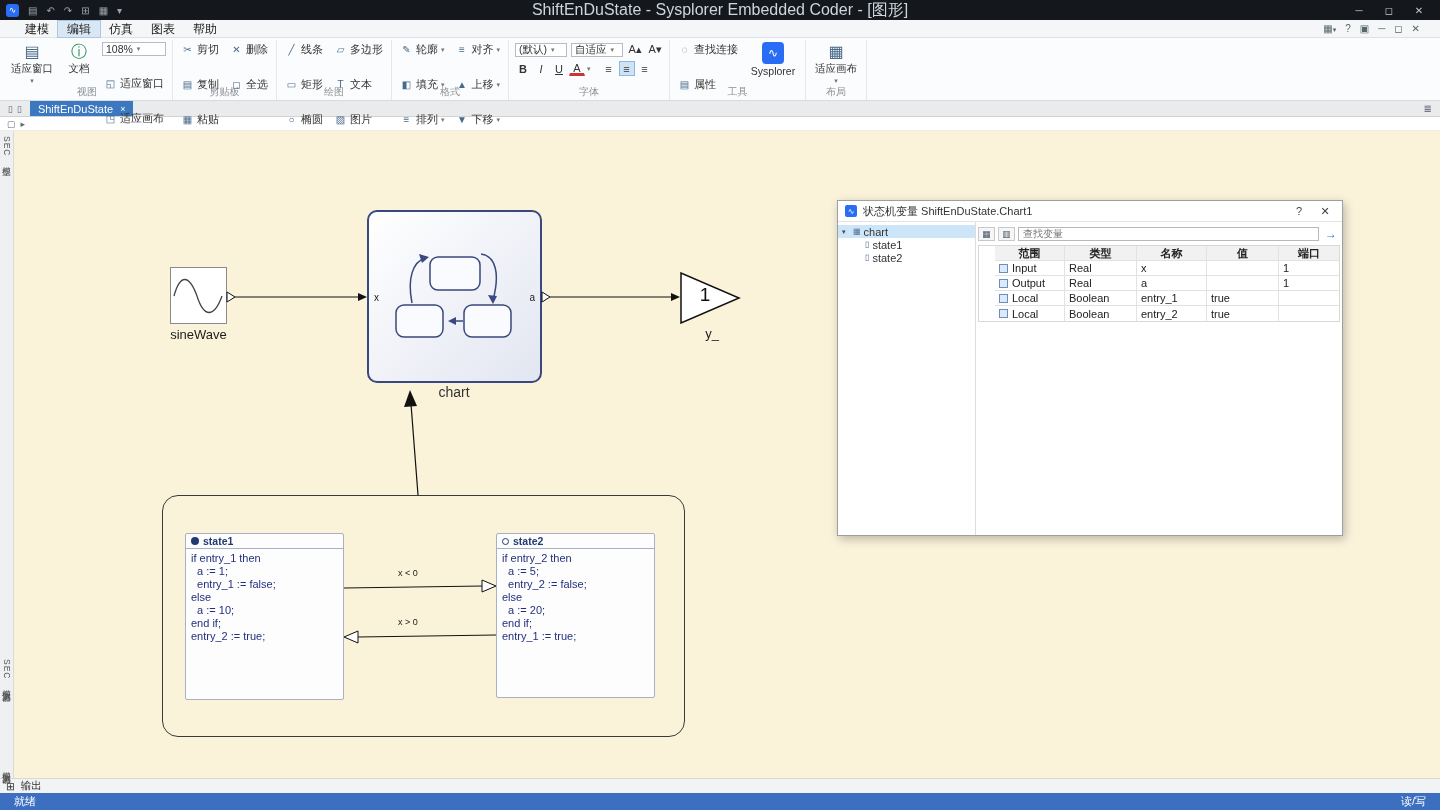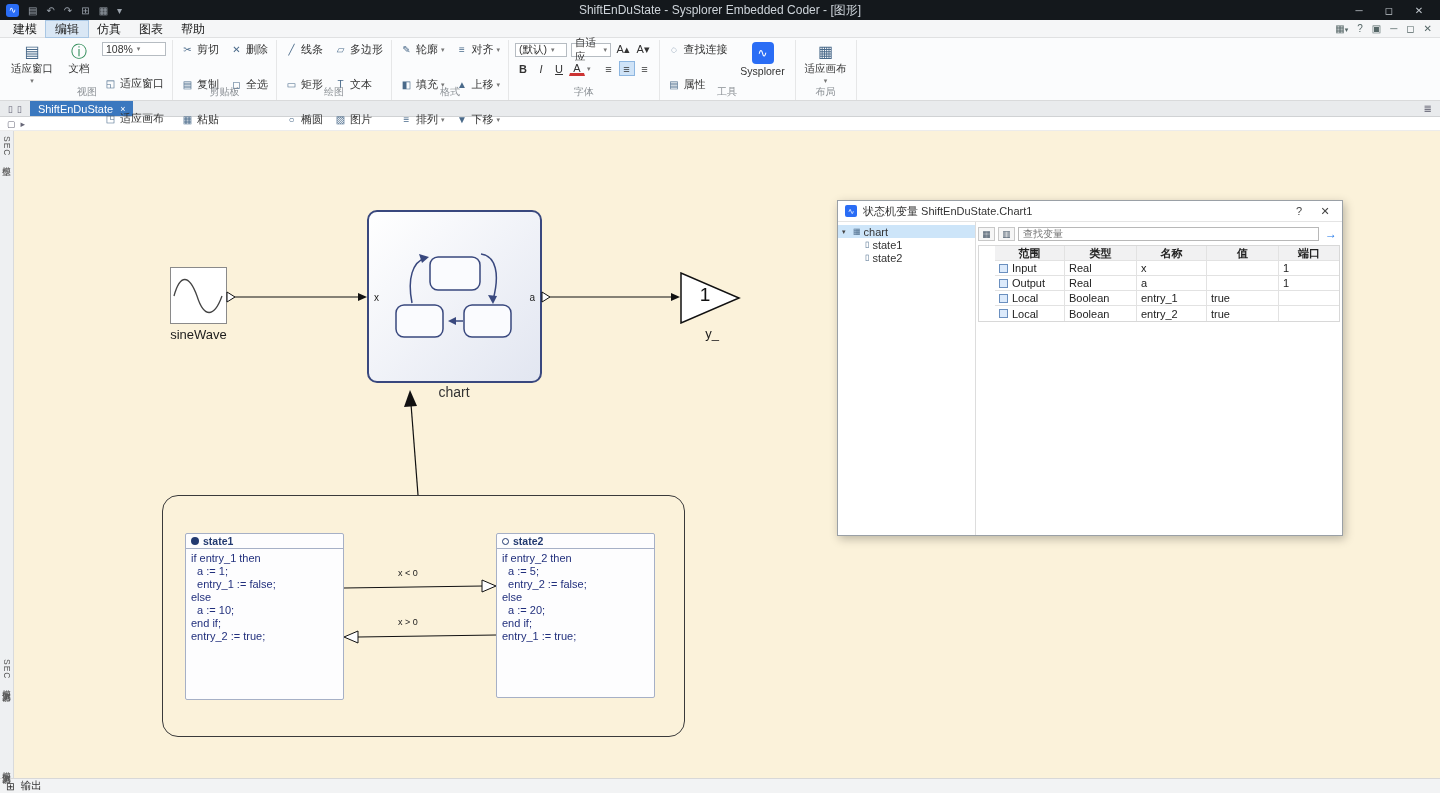--- a/index.html
+++ b/index.html
@@ -4,26 +4,26 @@
 <style>
   * { margin:0; padding:0; box-sizing:border-box; }
   body { font-family:"Liberation Sans",sans-serif; }
   .win { width:1440px; height:810px; position:relative; overflow:hidden; background:#fff; }
 
   
   .titlebar { height:20px; background:#14181c; color:#b9bfc6; display:flex; align-items:center; padding:0 6px; position:relative; font-size:11px; }
   .tb-icons { display:flex; gap:9px; align-items:center; z-index:2; }
   .tb-logo { width:13px; height:13px; background:#2a6df5; border-radius:3px; color:#fff; font-size:9px; display:flex; align-items:center; justify-content:center; }
   .tb-ic { font-size:10px; color:#9aa2ab; }
-  .tb-title { position:absolute; left:0; right:0; text-align:center; color:#ced4da; font-size:12px; pointer-events:none; }
+  .tb-title { position:absolute; left:0; right:0; text-align:center; color:#ced4da; font-size:16px; pointer-events:none; }
   .tb-controls { margin-left:auto; display:flex; z-index:2; }
   .tb-btn { width:30px; text-align:center; font-size:10px; color:#c3c9cf; }
 
   
-  .menubar { height:18px; background:#f5f6f7; border-bottom:1px solid #e0e1e2; display:flex; align-items:center; padding:0 4px; font-size:12px; color:#222; }
+  .menubar { height:18px; background:#f5f6f7; border-bottom:1px solid #e0e1e2; display:flex; align-items:center; padding:0 16px; font-size:12px; color:#222; }
   .menu-item { padding:0 9px; height:16px; line-height:16px; }
   .menu-item.active { background:#d9e7f5; outline:1px solid #a9c7e4; }
   .menu-right { margin-left:auto; display:flex; align-items:center; gap:9px; font-size:10px; color:#566; padding-right:4px; }
 
   
   .ribbon { height:63px; background:#fbfcfd; border-bottom:1px solid #d9dadb; display:flex; padding:2px 2px 0; }
   .rgroup { position:relative; border-right:1px solid #e6e7e8; padding:2px 6px 13px; display:flex; gap:7px; align-items:flex-start; }
   .rgroup-label { position:absolute; bottom:1px; left:0; right:0; text-align:center; font-size:10px; color:#8a8f94; }
   .rcol { display:flex; flex-direction:column; gap:20px; }
   .rbtn { display:flex; align-items:center; gap:3px; font-size:11px; color:#333; height:15px; padding:0 2px; white-space:nowrap; }
@@ -269,21 +269,21 @@
       <div class="rgroup-label">格式</div>
     </div>
 
     <div class="rgroup">
       <div class="rcol" style="gap:4px;">
         <div style="display:flex;gap:4px;align-items:center;">
           <div class="rsel" style="width:52px;">
             <span>(默认)</span>
             <span class="rcaret">▾</span>
           </div>
-          <div class="rsel" style="width:40px;">
+          <div class="rsel" style="width:52px;">
             <span>自适应</span>
             <span class="rcaret">▾</span>
           </div>
           <span class="fmt-btn">A▴</span>
           <span class="fmt-btn">A▾</span>
         </div>
         <div style="display:flex;gap:2px;align-items:center;">
           <span class="fmt-btn fmt-b">B</span>
           <span class="fmt-btn fmt-i">I</span>
           <span class="fmt-btn fmt-u">U</span>
@@ -523,14 +523,18 @@
       </div>
 
     </div>
   </div>
 
   <div class="outputbar">
     <span>⊞</span>
     <span>输出</span>
   </div>
 
+  <div class="statusbar">
+    <span>就绪</span>
+    <span>读/写</span>
+  </div>
 
 </div>
 
 </body></html>

